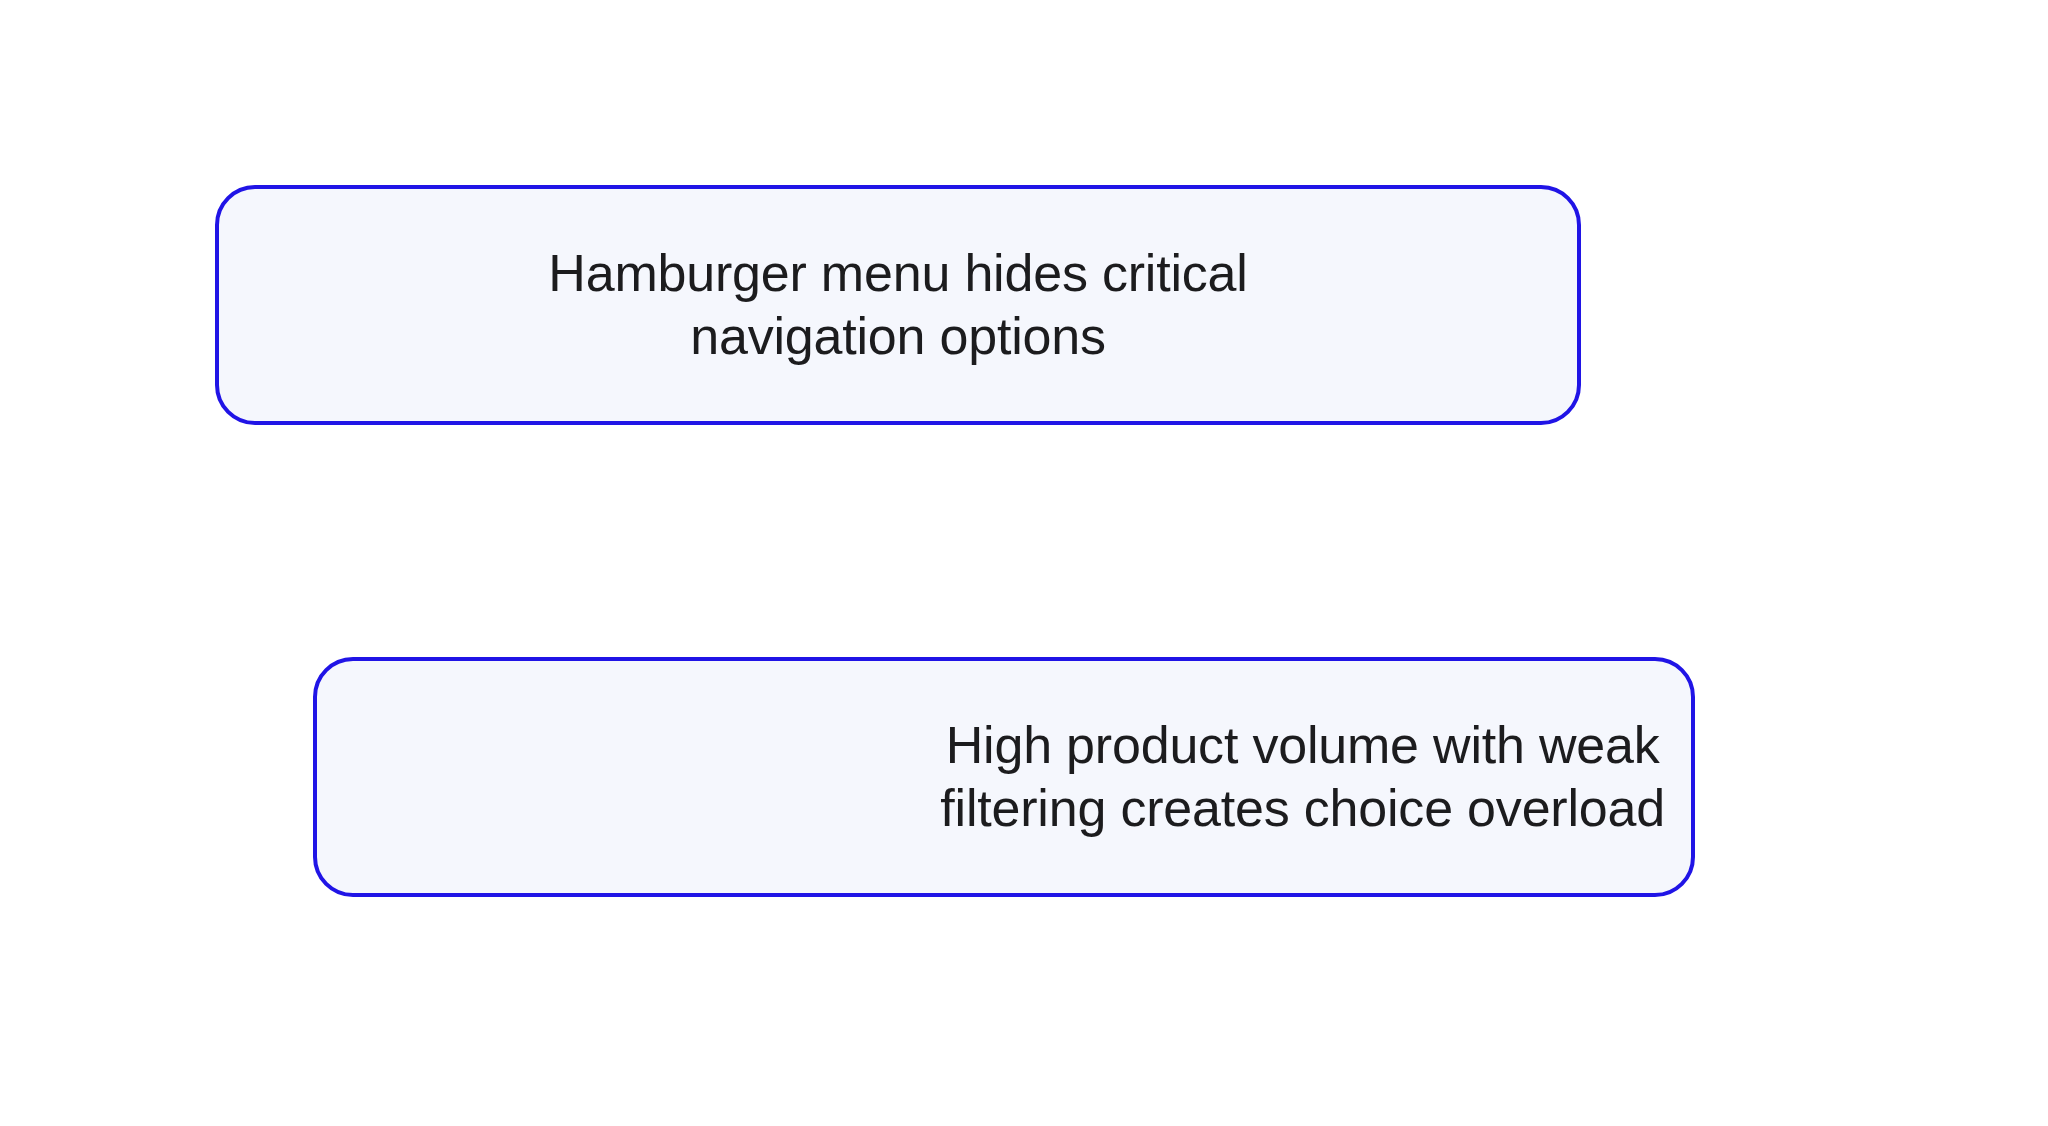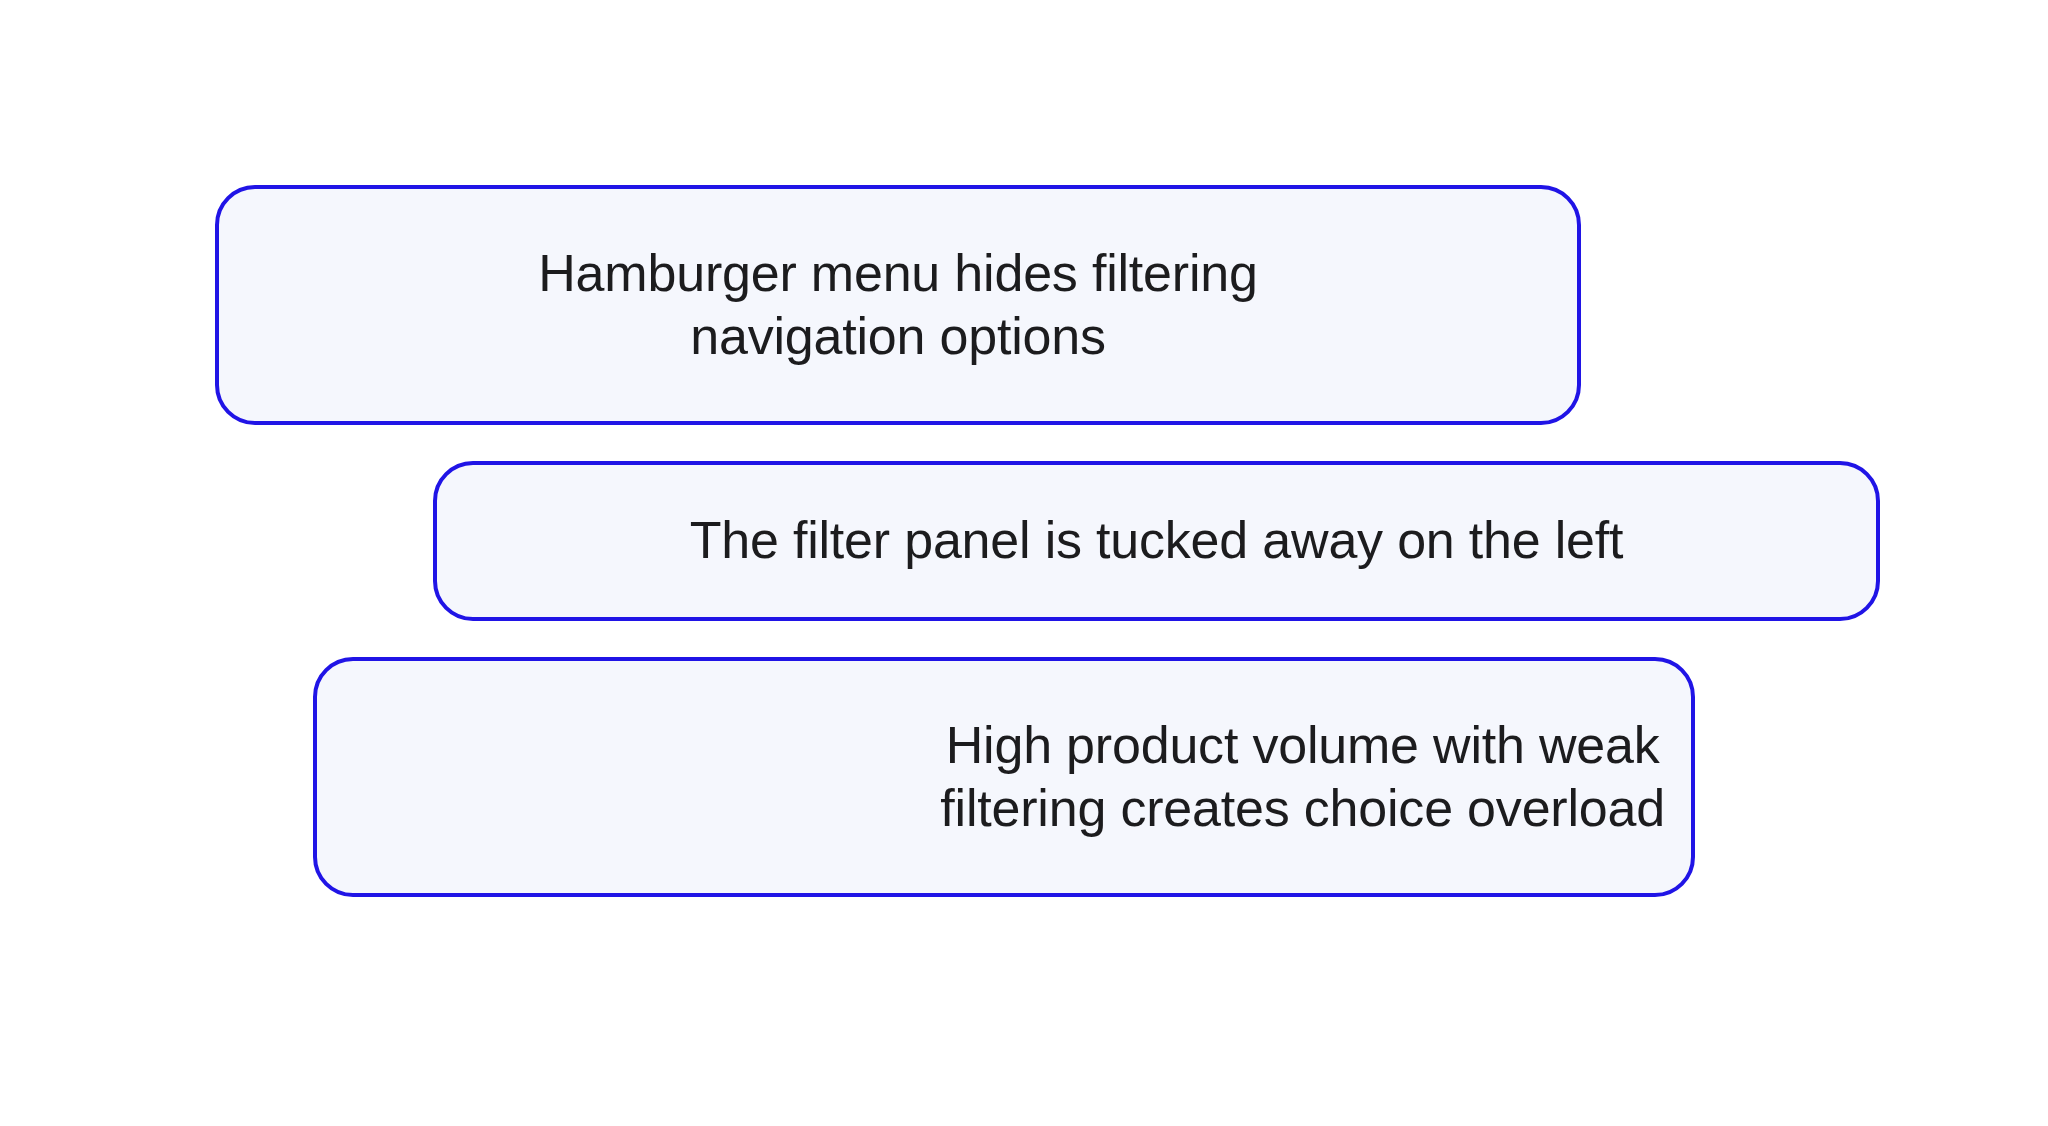--- a/index.html
+++ b/index.html
@@ -71,26 +71,23 @@
     height: 240px;
     justify-content: flex-end;
   }
 </style>
 </head>
 <body>
 
 <div id="canvas">
 
   <div class="callout" id="callout-1">
-    <span class="callout-text">Hamburger menu hides filtering
+    <span class="callout-text">Hamburger menu hides critical
 navigation options</span>
   </div>
 
-  <div class="callout" id="callout-2">
-    <span class="callout-text">The filter panel is tucked away on the left</span>
-  </div>
 
   <div class="callout" id="callout-3">
     <span class="callout-text">High product volume with weak
 filtering creates choice overload</span>
   </div>
 
 </div>
 
 </body></html>

